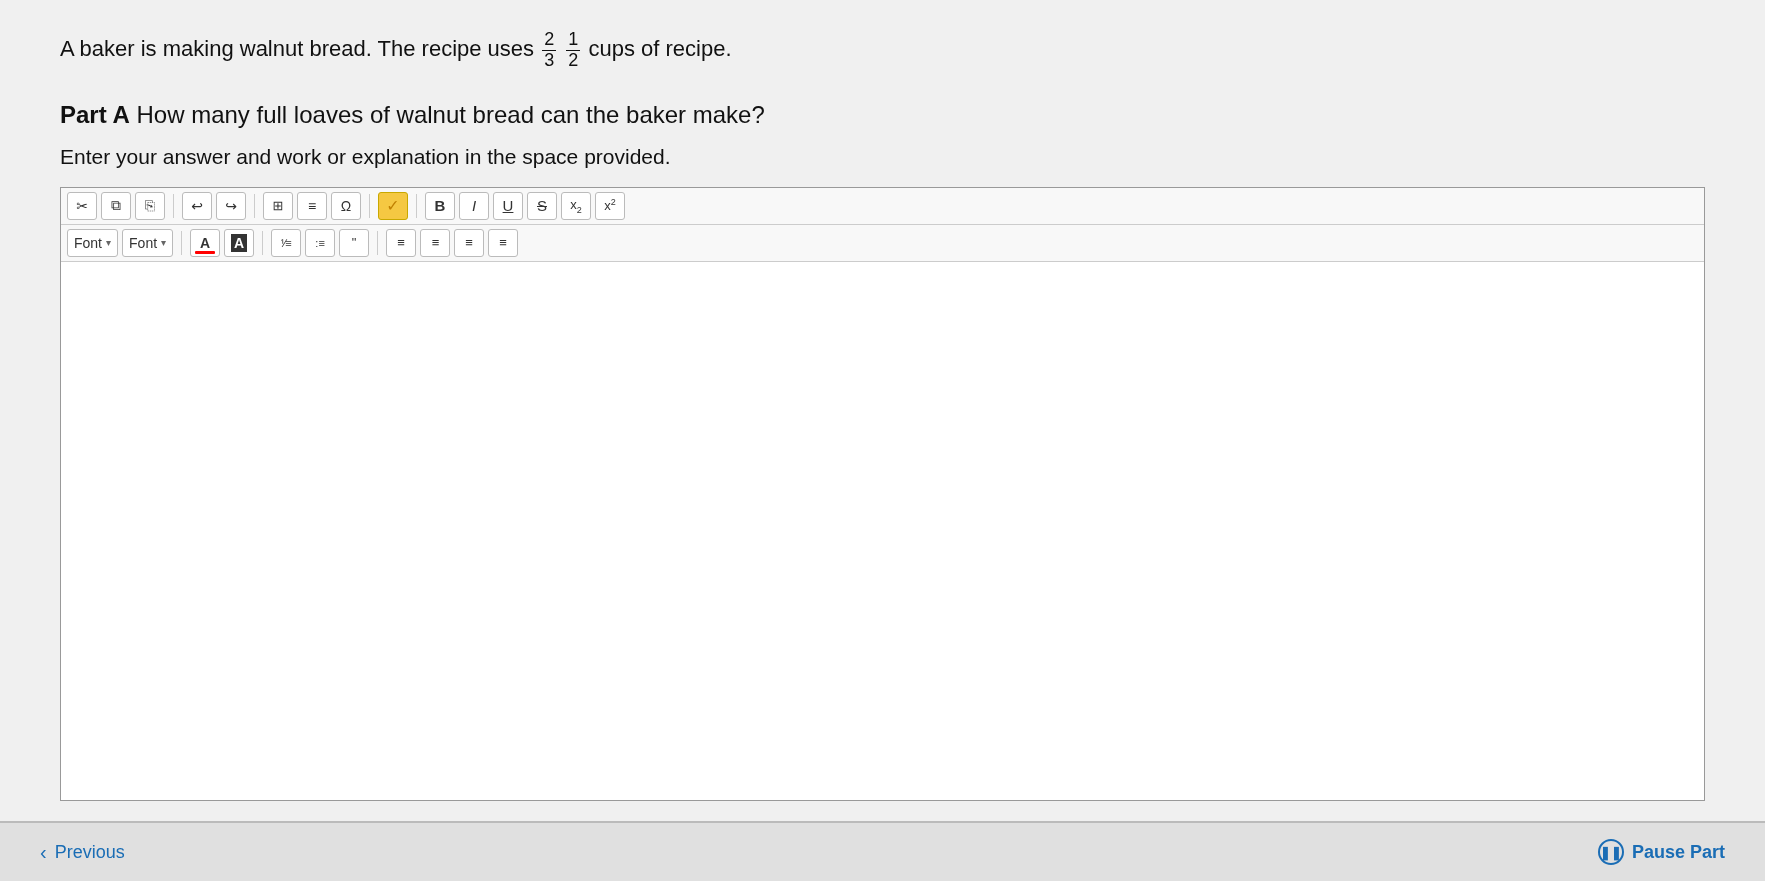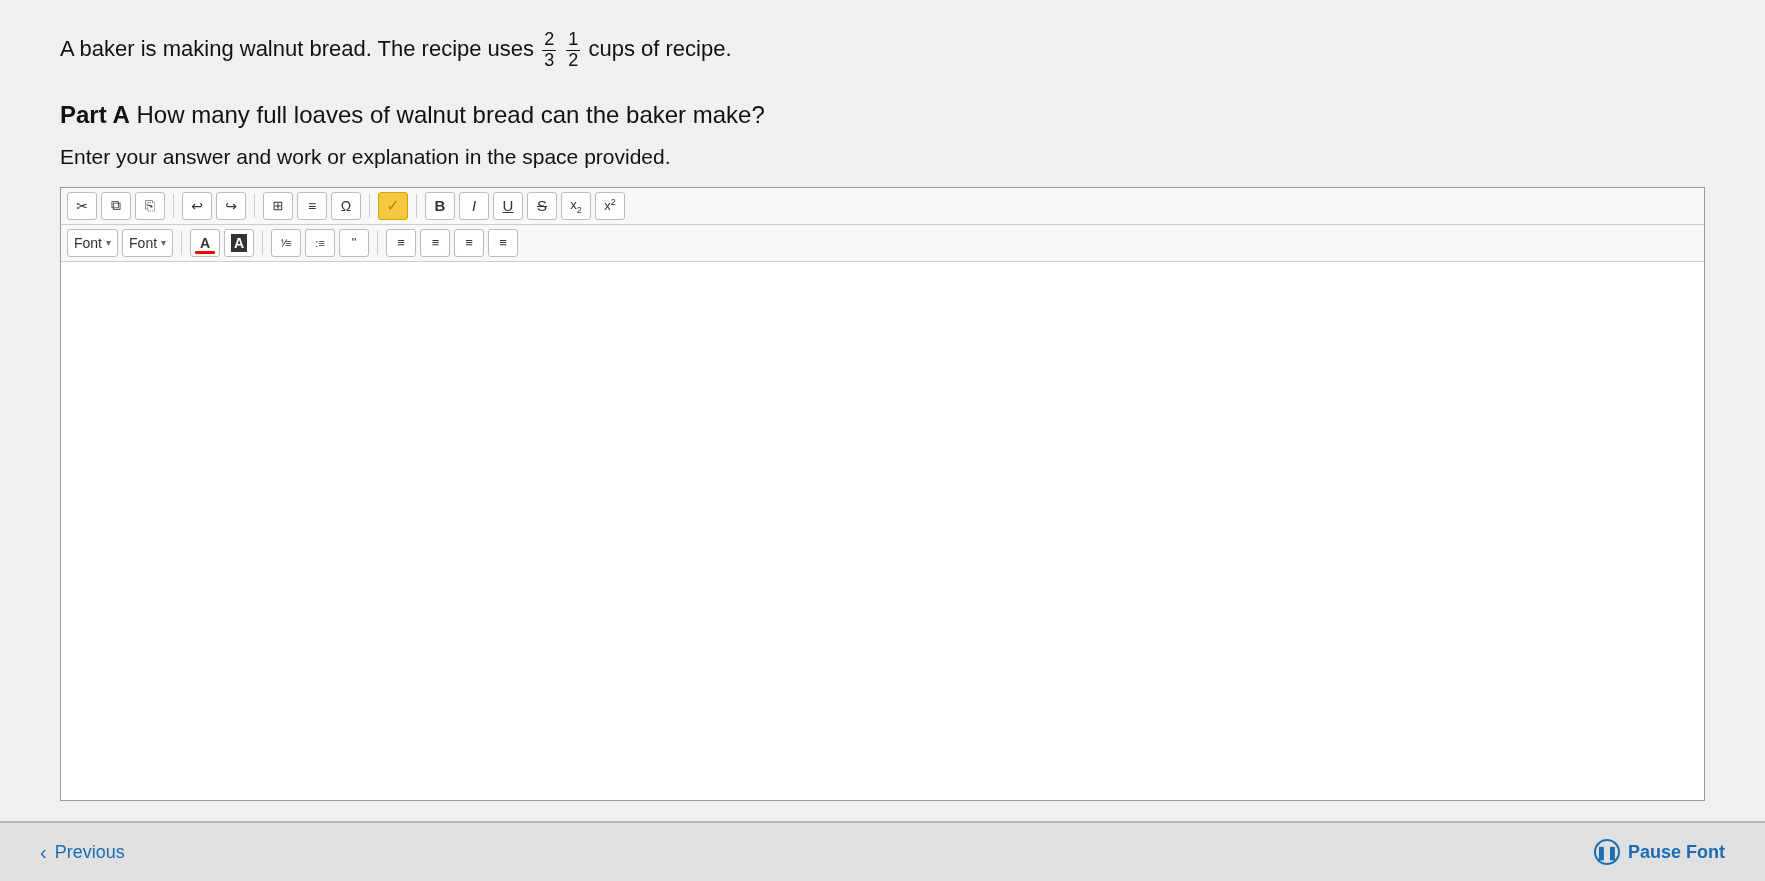--- a/index.html
+++ b/index.html
@@ -353,15 +353,15 @@
 </div>
 
 <div class="footer">
   <div class="prev-btn">
     <span style="font-size:20px;">‹</span>
     <span>Previous</span>
   </div>
 
   <div class="pause-btn">
     <span class="pause-icon">❚❚</span>
-    <span>Pause Font</span>
+    <span>Pause Part</span>
   </div>
 </div>
 
 </body></html>

